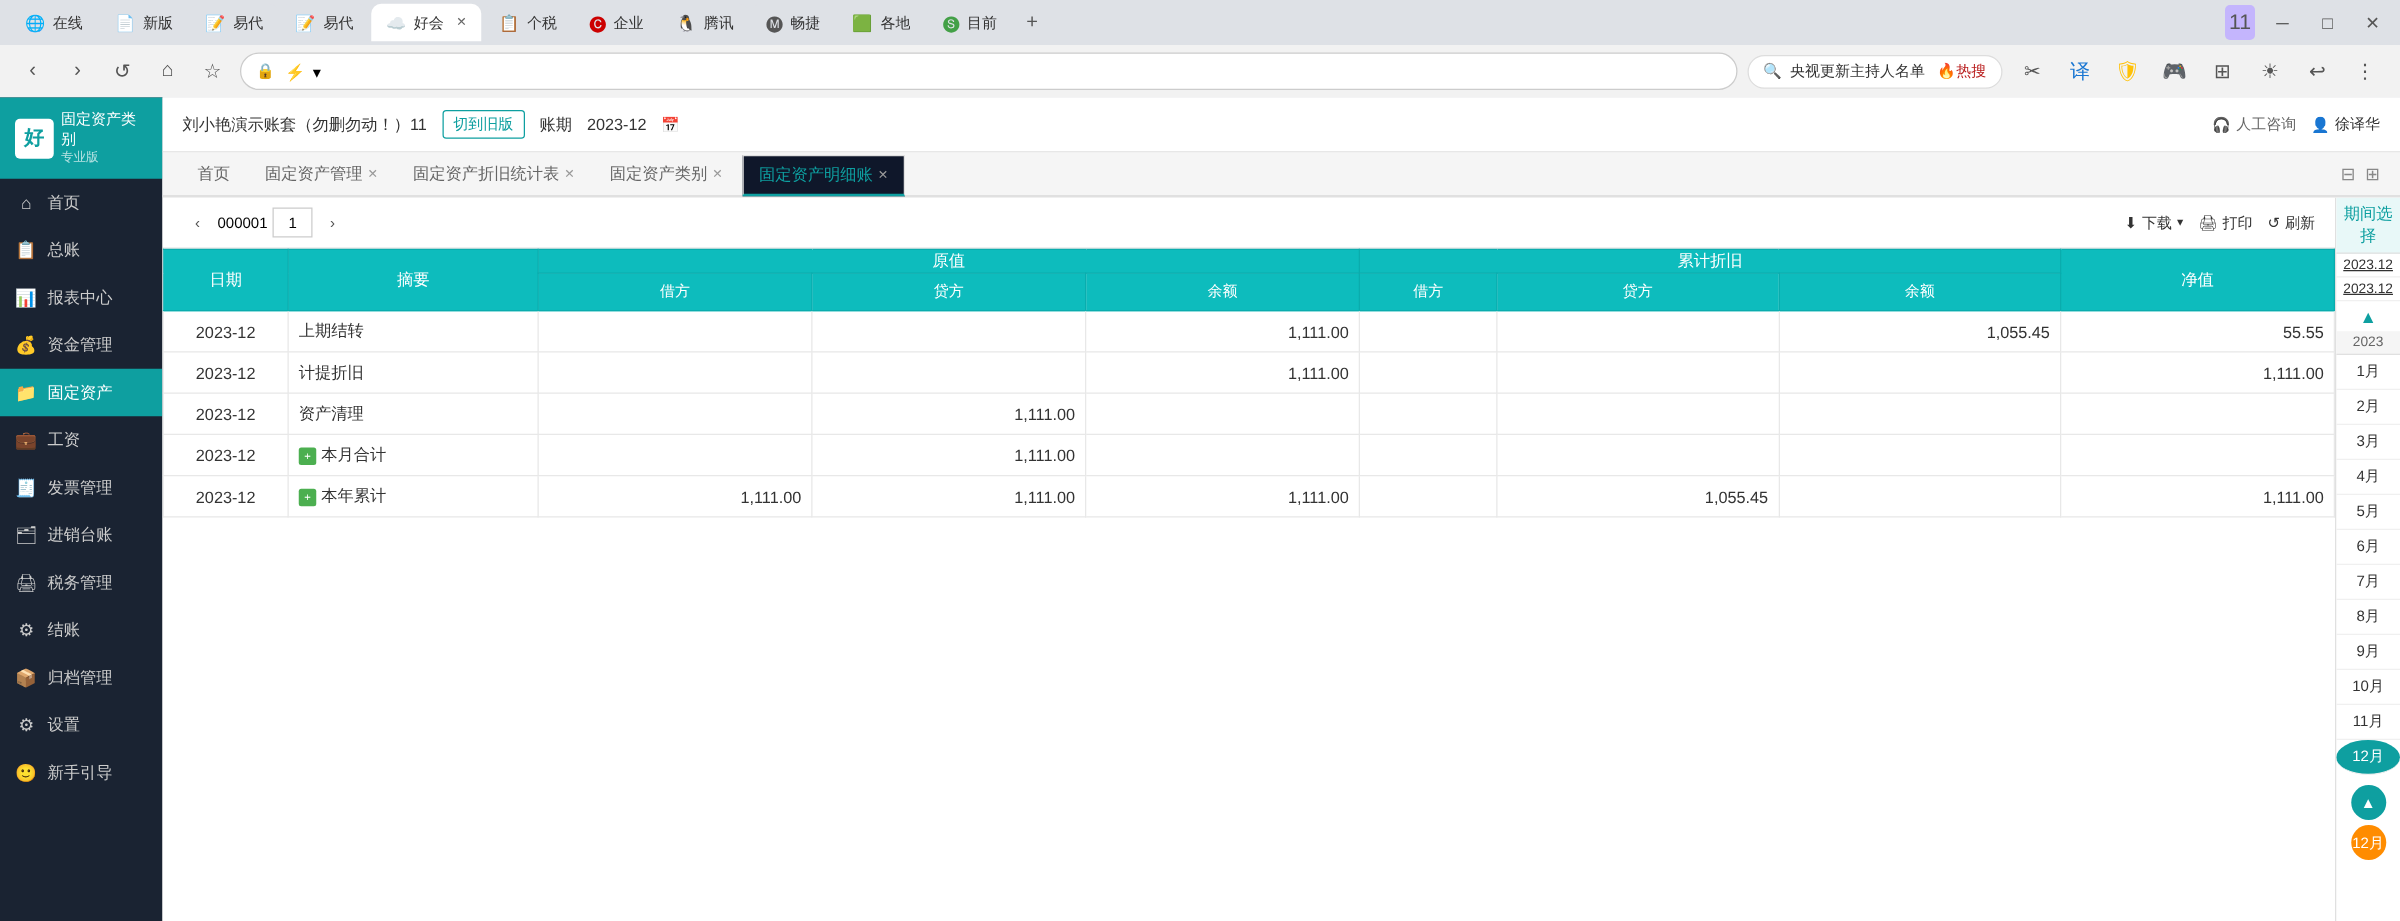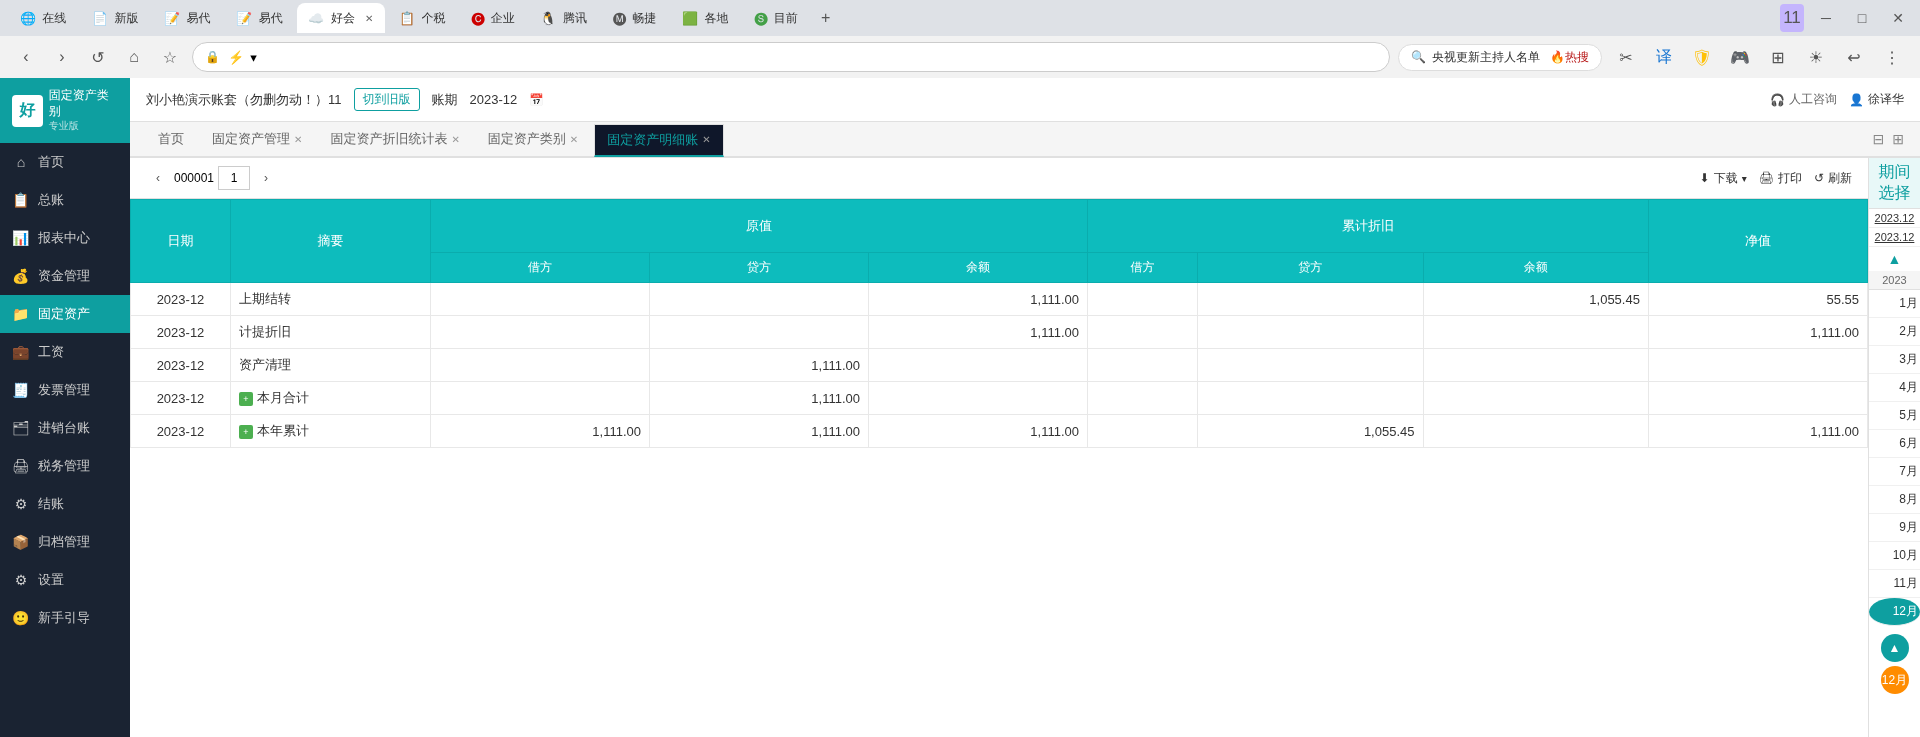--- a/index.html
+++ b/index.html
@@ -68,35 +68,35 @@
     .toolbar { display: flex; align-items: center; padding: 8px 16px; gap: 8px; border-bottom: 1px solid #e0e0e0; }
     .pagination { display: flex; align-items: center; gap: 4px; }
     .page-nav { width: 24px; height: 24px; display: flex; align-items: center; justify-content: center; cursor: pointer; color: #555; }
     .page-input { width: 60px; height: 24px; border: 1px solid #ccc; text-align: center; font-size: 12px; }
     .toolbar-right { margin-left: auto; display: flex; align-items: center; gap: 12px; }
     .toolbar-btn { display: flex; align-items: center; gap: 4px; cursor: pointer; color: #333; font-size: 12px; }
 
     
     .table-container { padding: 0; }
     table { width: 100%; border-collapse: collapse; }
-    .table-header-row-1 th { background: #0dbcbd; color: #fff; text-align: center; padding: 17px 4px; font-size: 13px; font-weight: normal; border: 1px solid #0aacad; }
+    .table-header-row-1 th { background: #0dbcbd; color: #fff; text-align: center; padding: 0 4px; font-size: 13px; font-weight: normal; border: 1px solid #0aacad; }
     .table-header-row-2 th { background: #0dbcbd; color: #fff; text-align: center; padding: 6px 4px; font-size: 12px; font-weight: normal; border: 1px solid #0aacad; }
     .table-body tr { border-bottom: 1px solid #e8e8e8; }
     .table-body td { padding: 7px 8px; font-size: 13px; color: #333; border: 1px solid #e8e8e8; }
     .table-body td.right { text-align: right; }
     .table-body td.center { text-align: center; }
     .row-icon { display: inline-flex; width: 14px; height: 14px; background: #4caf50; color: #fff; font-size: 9px; align-items: center; justify-content: center; border-radius: 2px; margin-right: 4px; }
 
     
     .period-panel { width: 52px; background: #fff; border-left: 1px solid #e0e0e0; display: flex; flex-direction: column; overflow: hidden; flex-shrink: 0; }
-    .period-panel-header { background: #e8f8f8; text-align: center; padding: 4px 2px; font-size: 16px; color: #0e9fa0; border-bottom: 1px solid #e0e0e0; }
+    .period-panel-header { background: #e8f8f8; text-align: center; padding: 4px 2px; font-size: 13px; color: #0e9fa0; border-bottom: 1px solid #e0e0e0; }
     .period-dates { display: flex; flex-direction: column; }
     .period-date-item { text-align: center; padding: 3px 2px; font-size: 11px; color: #333; border-bottom: 1px solid #f0f0f0; cursor: pointer; text-decoration: underline; }
     .period-year-header { background: #f5f5f5; text-align: center; padding: 3px 2px; font-size: 11px; color: #666; border-bottom: 1px solid #e0e0e0; }
-    .period-month { text-align: right; padding: 5px 2px; font-size: 12px; color: #333; border-bottom: 1px solid #f0f0f0; cursor: pointer; }
+    .period-month { text-align: center; padding: 5px 2px; font-size: 12px; color: #333; border-bottom: 1px solid #f0f0f0; cursor: pointer; }
     .period-month.active { background: #0e9fa0; color: #fff; border-radius: 50%; }
     .period-scroll-btn { text-align: center; padding: 4px; cursor: pointer; color: #0e9fa0; font-size: 14px; }
 
     
     .float-btn { width: 32px; height: 32px; border-radius: 50%; display: flex; align-items: center; justify-content: center; cursor: pointer; font-size: 14px; }
     .float-btn.cyan { background: #0e9fa0; color: #fff; }
     .float-btn.orange { background: #ff8c00; color: #fff; }
   </style>
 </head>
 <body>

